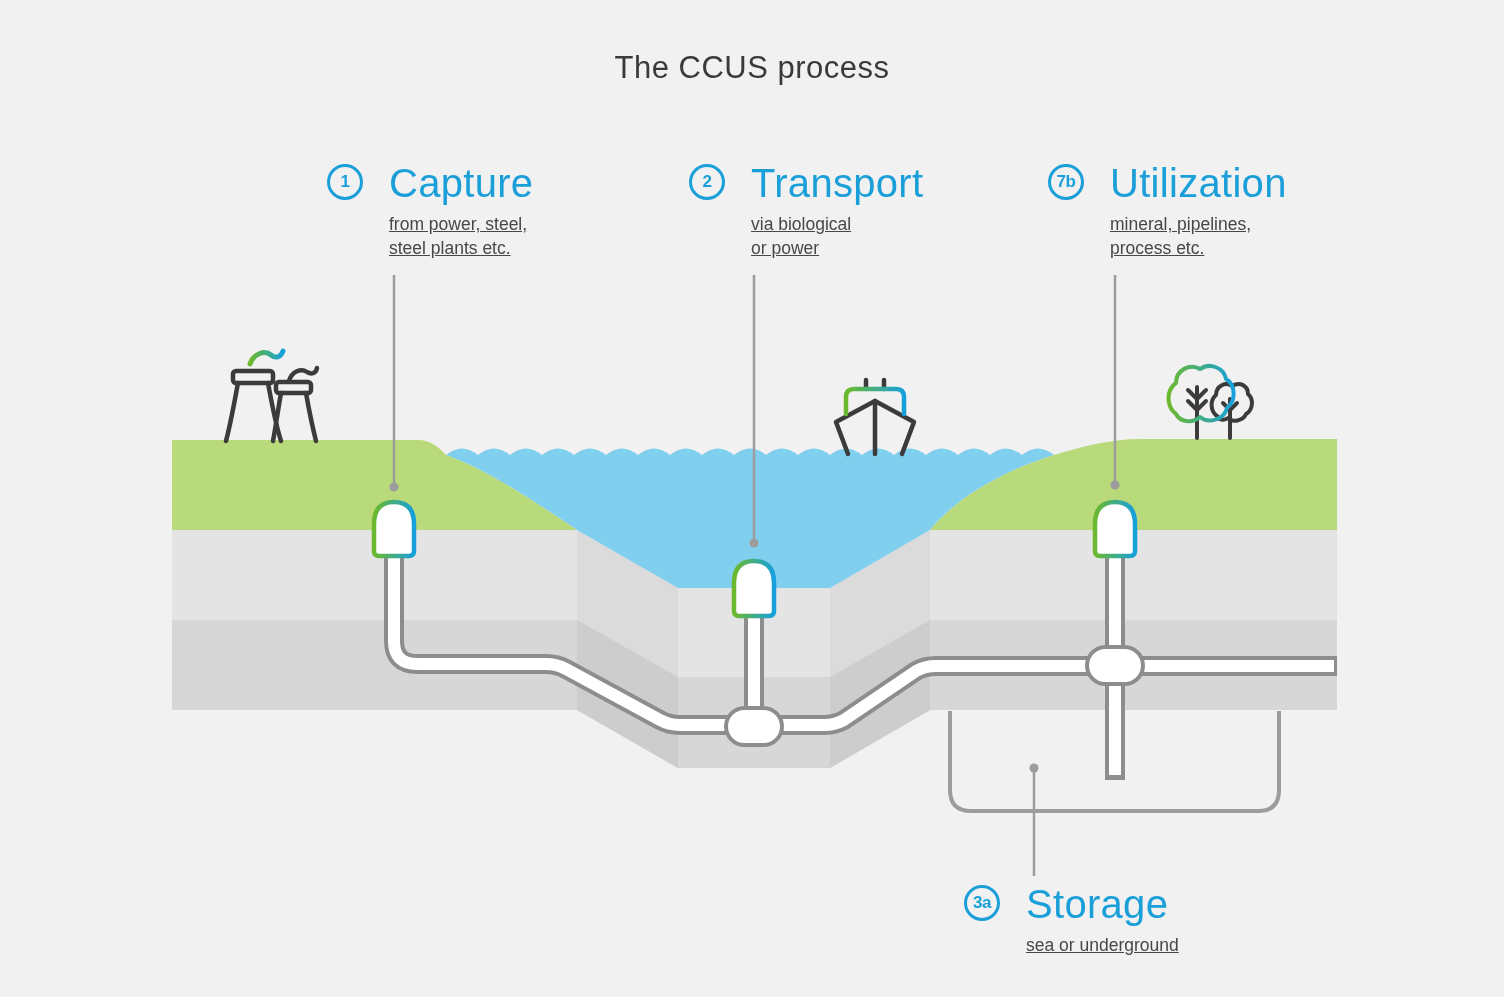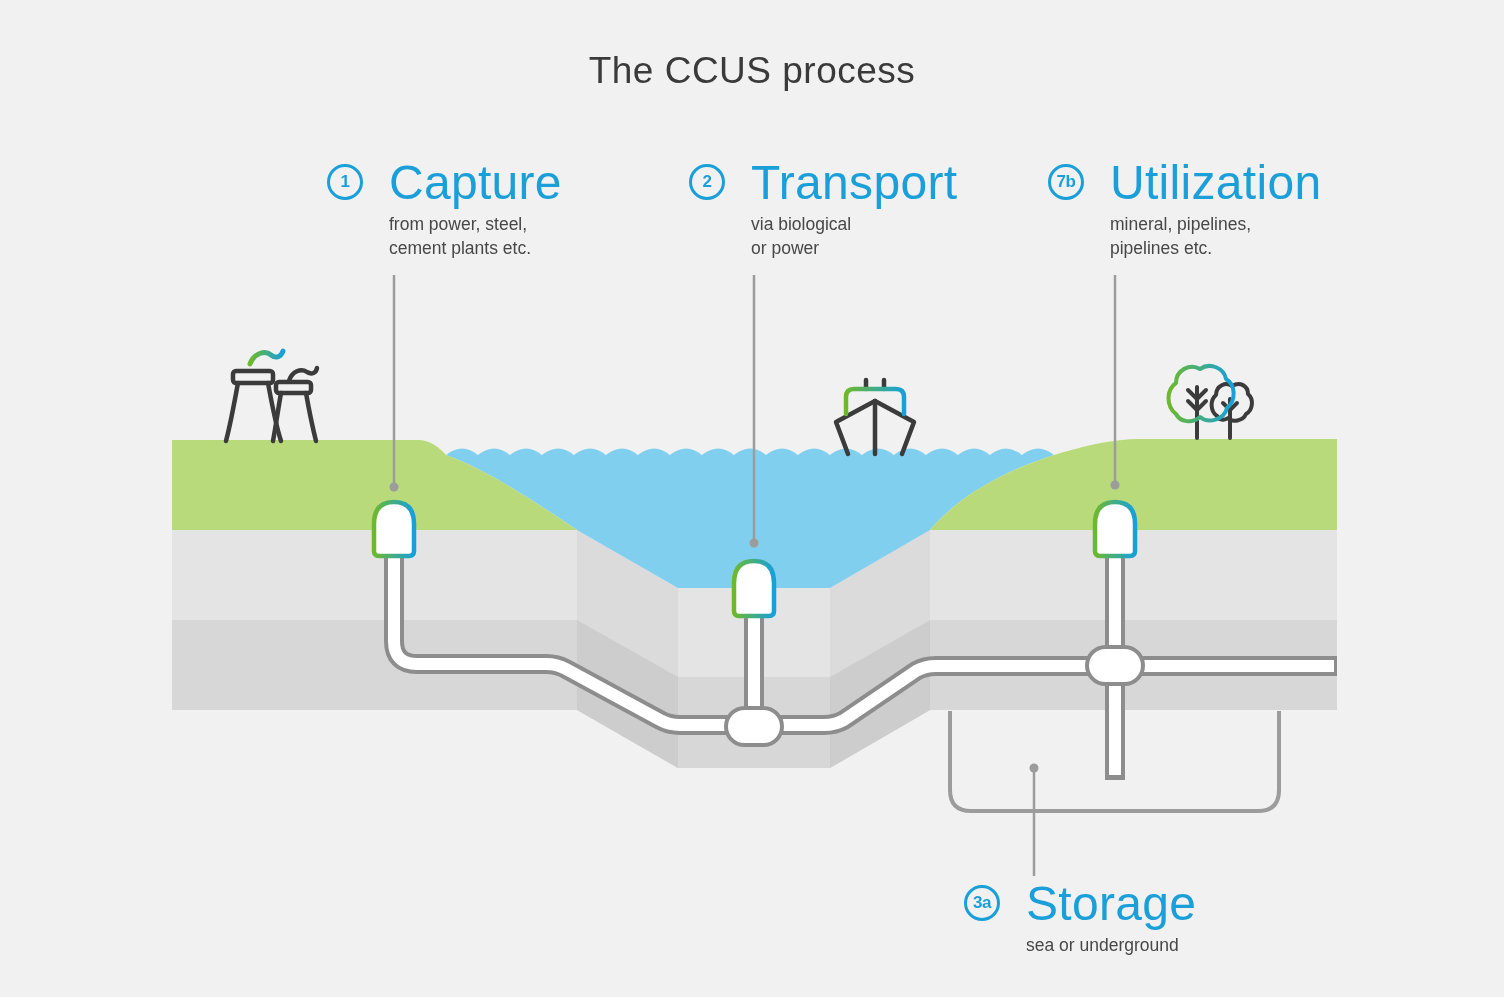--- a/index.html
+++ b/index.html
@@ -3,36 +3,36 @@
 <meta charset="utf-8">
 <style>
   html,body{margin:0;padding:0;}
   body{
     width:1504px;height:997px;position:relative;overflow:hidden;
     background:#f1f1f2;
     font-family:"Liberation Sans", sans-serif;
   }
   .title{
     position:absolute;left:0;right:0;top:50px;text-align:center;
-    font-size:37px;font-weight:300;color:#3a3a3a;letter-spacing:.5px;
+    font-size:31px;font-weight:300;color:#3a3a3a;letter-spacing:.5px;
   }
   .step{position:absolute;width:300px;}
   .badge{
     position:absolute;left:0;top:4px;width:36px;height:36px;box-sizing:border-box;
     border:3.5px solid #1b9fd9;border-radius:50%;
     color:#1b9fd9;font-weight:bold;font-size:17px;letter-spacing:-.5px;
     display:flex;align-items:center;justify-content:center;
   }
   .step-heading{
     position:absolute;left:62px;top:0;white-space:nowrap;
-    font-size:48px;line-height:46px;font-weight:300;color:#1b9fd9;letter-spacing:.3px;
+    font-size:40px;line-height:46px;font-weight:300;color:#1b9fd9;letter-spacing:.3px;
   }
   .step-desc{
     position:absolute;left:62px;top:52px;white-space:nowrap;
-    font-size:17.5px;line-height:24px;color:#474747;
+    font-size:17.5px;line-height:24px;color:#474747;text-decoration:underline;
   }
   #capture-step{left:327px;top:160px;}
   #transport-step{left:689px;top:160px;}
   #utilization-step{left:1048px;top:160px;}
   #storage-step{left:964px;top:881px;}
   svg{position:absolute;left:0;top:0;}
 </style>
 </head>
 <body>
 
@@ -142,39 +142,39 @@
   </g>
 </svg>
 
 <div class="title">The CCUS process</div>
 
 <div class="step" id="capture-step">
   <div class="badge">1</div>
   <div class="step-heading">Capture</div>
   <div class="step-desc">
     <div>from power, steel,</div>
-    <div>cement plants etc.</div>
+    <div>steel plants etc.</div>
   </div>
 </div>
 
 <div class="step" id="transport-step">
   <div class="badge">2</div>
   <div class="step-heading">Transport</div>
   <div class="step-desc">
     <div>via biological</div>
     <div>or power</div>
   </div>
 </div>
 
 <div class="step" id="utilization-step">
   <div class="badge">7b</div>
   <div class="step-heading">Utilization</div>
   <div class="step-desc">
     <div>mineral, pipelines,</div>
-    <div>pipelines etc.</div>
+    <div>process etc.</div>
   </div>
 </div>
 
 <div class="step" id="storage-step">
   <div class="badge">3a</div>
   <div class="step-heading">Storage</div>
   <div class="step-desc">
     <div>sea or underground</div>
   </div>
 </div>

